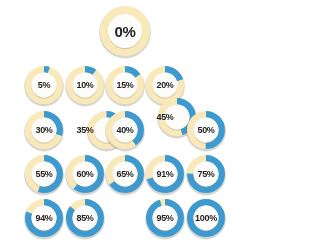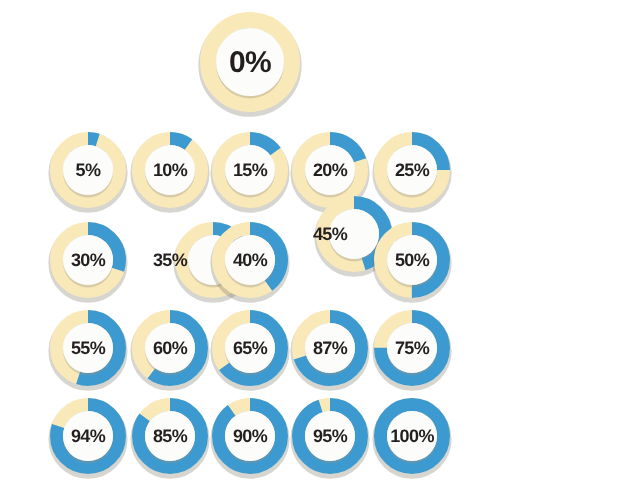--- a/index.html
+++ b/index.html
@@ -93,30 +93,20 @@
     <div class="gauge small" style="left: 165px; top: 85px; width: 44px; height: 44px;">
       <svg width="44" height="44" viewBox="0 0 44 44">
         <circle cx="22" cy="22" r="16.55" fill="none" stroke="rgba(120,115,95,0.30)" stroke-width="6.5" opacity="1" transform="translate(0,1.6)"></circle>
         <circle cx="22" cy="22" r="15.75" fill="none" stroke="#fae9b8" stroke-width="6.5"></circle>
         <circle cx="22" cy="22" r="15.75" fill="none" stroke="#3d9ad1" stroke-width="6.5" stroke-dasharray="19.7920337176157 98.96016858807849" stroke-dashoffset="0" transform="rotate(-90 22 22)" stroke-linecap="butt"></circle>
         <circle cx="22" cy="23.2" r="12.5" fill="rgba(150,145,130,0.35)"></circle>
         <circle cx="22" cy="22" r="12.5" fill="#fcfcfa"></circle>
       </svg>
       <div class="pct-label">20%</div>
     </div>
-    <div class="gauge small" style="left: 206px; top: 85px; width: 44px; height: 44px;">
-      <svg width="44" height="44" viewBox="0 0 44 44">
-        <circle cx="22" cy="22" r="16.55" fill="none" stroke="rgba(120,115,95,0.30)" stroke-width="6.5" opacity="1" transform="translate(0,1.6)"></circle>
-        <circle cx="22" cy="22" r="15.75" fill="none" stroke="#fae9b8" stroke-width="6.5"></circle>
-        <circle cx="22" cy="22" r="15.75" fill="none" stroke="#3d9ad1" stroke-width="6.5" stroke-dasharray="24.740042147019622 98.96016858807849" stroke-dashoffset="0" transform="rotate(-90 22 22)" stroke-linecap="butt"></circle>
-        <circle cx="22" cy="23.2" r="12.5" fill="rgba(150,145,130,0.35)"></circle>
-        <circle cx="22" cy="22" r="12.5" fill="#fcfcfa"></circle>
-      </svg>
-      <div class="pct-label">25%</div>
-    </div>
     <div class="gauge small" style="left: 44px; top: 130px; width: 44px; height: 44px;">
       <svg width="44" height="44" viewBox="0 0 44 44">
         <circle cx="22" cy="22" r="16.55" fill="none" stroke="rgba(120,115,95,0.30)" stroke-width="6.5" opacity="1" transform="translate(0,1.6)"></circle>
         <circle cx="22" cy="22" r="15.75" fill="none" stroke="#fae9b8" stroke-width="6.5"></circle>
         <circle cx="22" cy="22" r="15.75" fill="none" stroke="#3d9ad1" stroke-width="6.5" stroke-dasharray="29.688050576423546 98.96016858807849" stroke-dashoffset="0" transform="rotate(-90 22 22)" stroke-linecap="butt"></circle>
         <circle cx="22" cy="23.2" r="12.5" fill="rgba(150,145,130,0.35)"></circle>
         <circle cx="22" cy="22" r="12.5" fill="#fcfcfa"></circle>
       </svg>
       <div class="pct-label">30%</div>
     </div>
@@ -191,21 +181,21 @@
       <div class="pct-label">65%</div>
     </div>
     <div class="gauge small" style="left: 165px; top: 174px; width: 44px; height: 44px;">
       <svg width="44" height="44" viewBox="0 0 44 44">
         <circle cx="22" cy="22" r="16.55" fill="none" stroke="rgba(120,115,95,0.30)" stroke-width="6.5" opacity="1" transform="translate(0,1.6)"></circle>
         <circle cx="22" cy="22" r="15.75" fill="none" stroke="#fae9b8" stroke-width="6.5"></circle>
         <circle cx="22" cy="22" r="15.75" fill="none" stroke="#3d9ad1" stroke-width="6.5" stroke-dasharray="69.27211801165494 98.96016858807849" stroke-dashoffset="0" transform="rotate(-90 22 22)" stroke-linecap="butt"></circle>
         <circle cx="22" cy="23.2" r="12.5" fill="rgba(150,145,130,0.35)"></circle>
         <circle cx="22" cy="22" r="12.5" fill="#fcfcfa"></circle>
       </svg>
-      <div class="pct-label">87%</div>
+      <div class="pct-label">91%</div>
     </div>
     <div class="gauge small" style="left: 206px; top: 174px; width: 44px; height: 44px;">
       <svg width="44" height="44" viewBox="0 0 44 44">
         <circle cx="22" cy="22" r="16.55" fill="none" stroke="rgba(120,115,95,0.30)" stroke-width="6.5" opacity="1" transform="translate(0,1.6)"></circle>
         <circle cx="22" cy="22" r="15.75" fill="none" stroke="#fae9b8" stroke-width="6.5"></circle>
         <circle cx="22" cy="22" r="15.75" fill="none" stroke="#3d9ad1" stroke-width="6.5" stroke-dasharray="74.22012644105887 98.96016858807849" stroke-dashoffset="0" transform="rotate(-90 22 22)" stroke-linecap="butt"></circle>
         <circle cx="22" cy="23.2" r="12.5" fill="rgba(150,145,130,0.35)"></circle>
         <circle cx="22" cy="22" r="12.5" fill="#fcfcfa"></circle>
       </svg>
       <div class="pct-label">75%</div>
@@ -222,30 +212,20 @@
     </div>
     <div class="gauge small" style="left: 85px; top: 218px; width: 44px; height: 44px;">
       <svg width="44" height="44" viewBox="0 0 44 44">
         <circle cx="22" cy="22" r="16.55" fill="none" stroke="rgba(120,115,95,0.30)" stroke-width="6.5" opacity="1" transform="translate(0,1.6)"></circle>
         <circle cx="22" cy="22" r="15.75" fill="none" stroke="#fae9b8" stroke-width="6.5"></circle>
         <circle cx="22" cy="22" r="15.75" fill="none" stroke="#3d9ad1" stroke-width="6.5" stroke-dasharray="84.1161432998667 98.96016858807849" stroke-dashoffset="0" transform="rotate(-90 22 22)" stroke-linecap="butt"></circle>
         <circle cx="22" cy="23.2" r="12.5" fill="rgba(150,145,130,0.35)"></circle>
         <circle cx="22" cy="22" r="12.5" fill="#fcfcfa"></circle>
       </svg>
       <div class="pct-label">85%</div>
-    </div>
-    <div class="gauge small" style="left: 125px; top: 218px; width: 44px; height: 44px;">
-      <svg width="44" height="44" viewBox="0 0 44 44">
-        <circle cx="22" cy="22" r="16.55" fill="none" stroke="rgba(120,115,95,0.30)" stroke-width="6.5" opacity="1" transform="translate(0,1.6)"></circle>
-        <circle cx="22" cy="22" r="15.75" fill="none" stroke="#fae9b8" stroke-width="6.5"></circle>
-        <circle cx="22" cy="22" r="15.75" fill="none" stroke="#3d9ad1" stroke-width="6.5" stroke-dasharray="89.06415172927065 98.96016858807849" stroke-dashoffset="0" transform="rotate(-90 22 22)" stroke-linecap="butt"></circle>
-        <circle cx="22" cy="23.2" r="12.5" fill="rgba(150,145,130,0.35)"></circle>
-        <circle cx="22" cy="22" r="12.5" fill="#fcfcfa"></circle>
-      </svg>
-      <div class="pct-label">90%</div>
     </div>
     <div class="gauge small" style="left: 165px; top: 218px; width: 44px; height: 44px;">
       <svg width="44" height="44" viewBox="0 0 44 44">
         <circle cx="22" cy="22" r="16.55" fill="none" stroke="rgba(120,115,95,0.30)" stroke-width="6.5" opacity="1" transform="translate(0,1.6)"></circle>
         <circle cx="22" cy="22" r="15.75" fill="none" stroke="#fae9b8" stroke-width="6.5"></circle>
         <circle cx="22" cy="22" r="15.75" fill="none" stroke="#3d9ad1" stroke-width="6.5" stroke-dasharray="94.01216015867456 98.96016858807849" stroke-dashoffset="0" transform="rotate(-90 22 22)" stroke-linecap="butt"></circle>
         <circle cx="22" cy="23.2" r="12.5" fill="rgba(150,145,130,0.35)"></circle>
         <circle cx="22" cy="22" r="12.5" fill="#fcfcfa"></circle>
       </svg>
       <div class="pct-label">95%</div>

